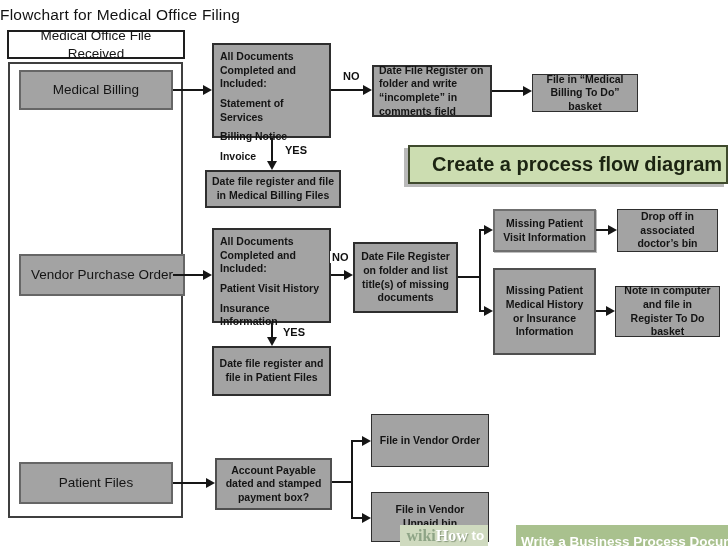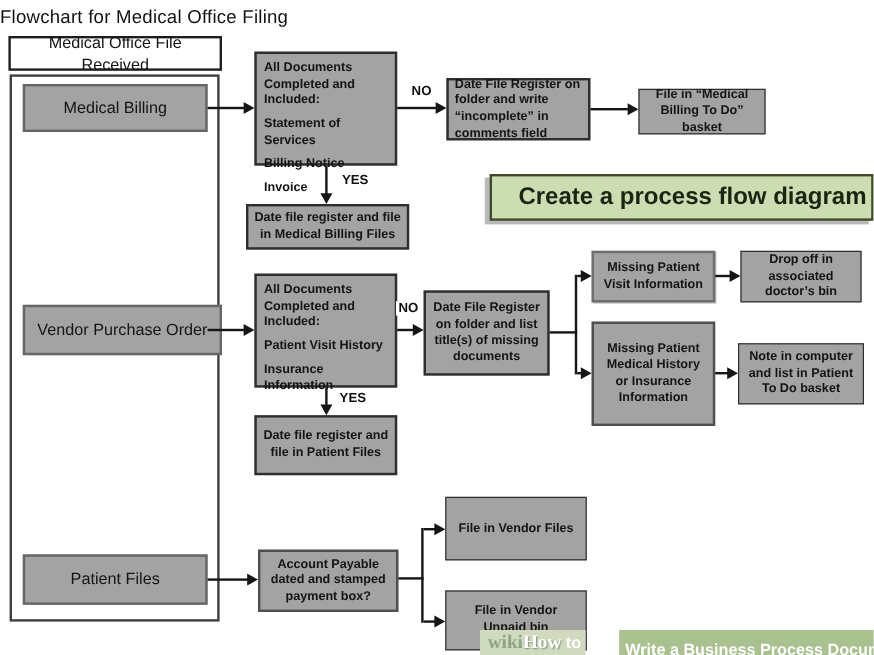--- a/index.html
+++ b/index.html
@@ -96,29 +96,29 @@
 
 <div class="abs box thinbox" style="left:617px;top:209px;width:101px;height:43px;">
   <span>Drop off in associated doctor’s bin</span>
 </div>
 
 <div class="abs box" style="left:493px;top:268px;width:103px;height:87px;border-color:#4f4f4f;">
   <span>Missing Patient Medical History or Insurance Information</span>
 </div>
 
 <div class="abs box thinbox" style="left:615px;top:286px;width:105px;height:51px;">
-  <span>Note in computer and list in Patient To Do basket</span>
+  <span>Note in computer and file in Register To Do basket</span>
 </div>
 
 <div class="abs box" style="left:215px;top:458px;width:117px;height:52px;border-color:#4f4f4f;">
   <span>Account Payable dated and stamped payment box?</span>
 </div>
 
 <div class="abs box thinbox" style="left:371px;top:414px;width:118px;height:53px;">
-  <span>File in Vendor Files</span>
+  <span>File in Vendor Order</span>
 </div>
 
 <div class="abs box thinbox" style="left:371px;top:492px;width:118px;height:50px;">
   <span>File in Vendor Unpaid bin</span>
 </div>
 
 <div class="abs line" style="left:173px;top:89px;width:31px;height:2px;"></div>
 <div class="abs ah-r" style="left:203px;top:85px;"></div>
 
 <div class="abs edge-label" style="left:341px;top:70px;">NO</div>

